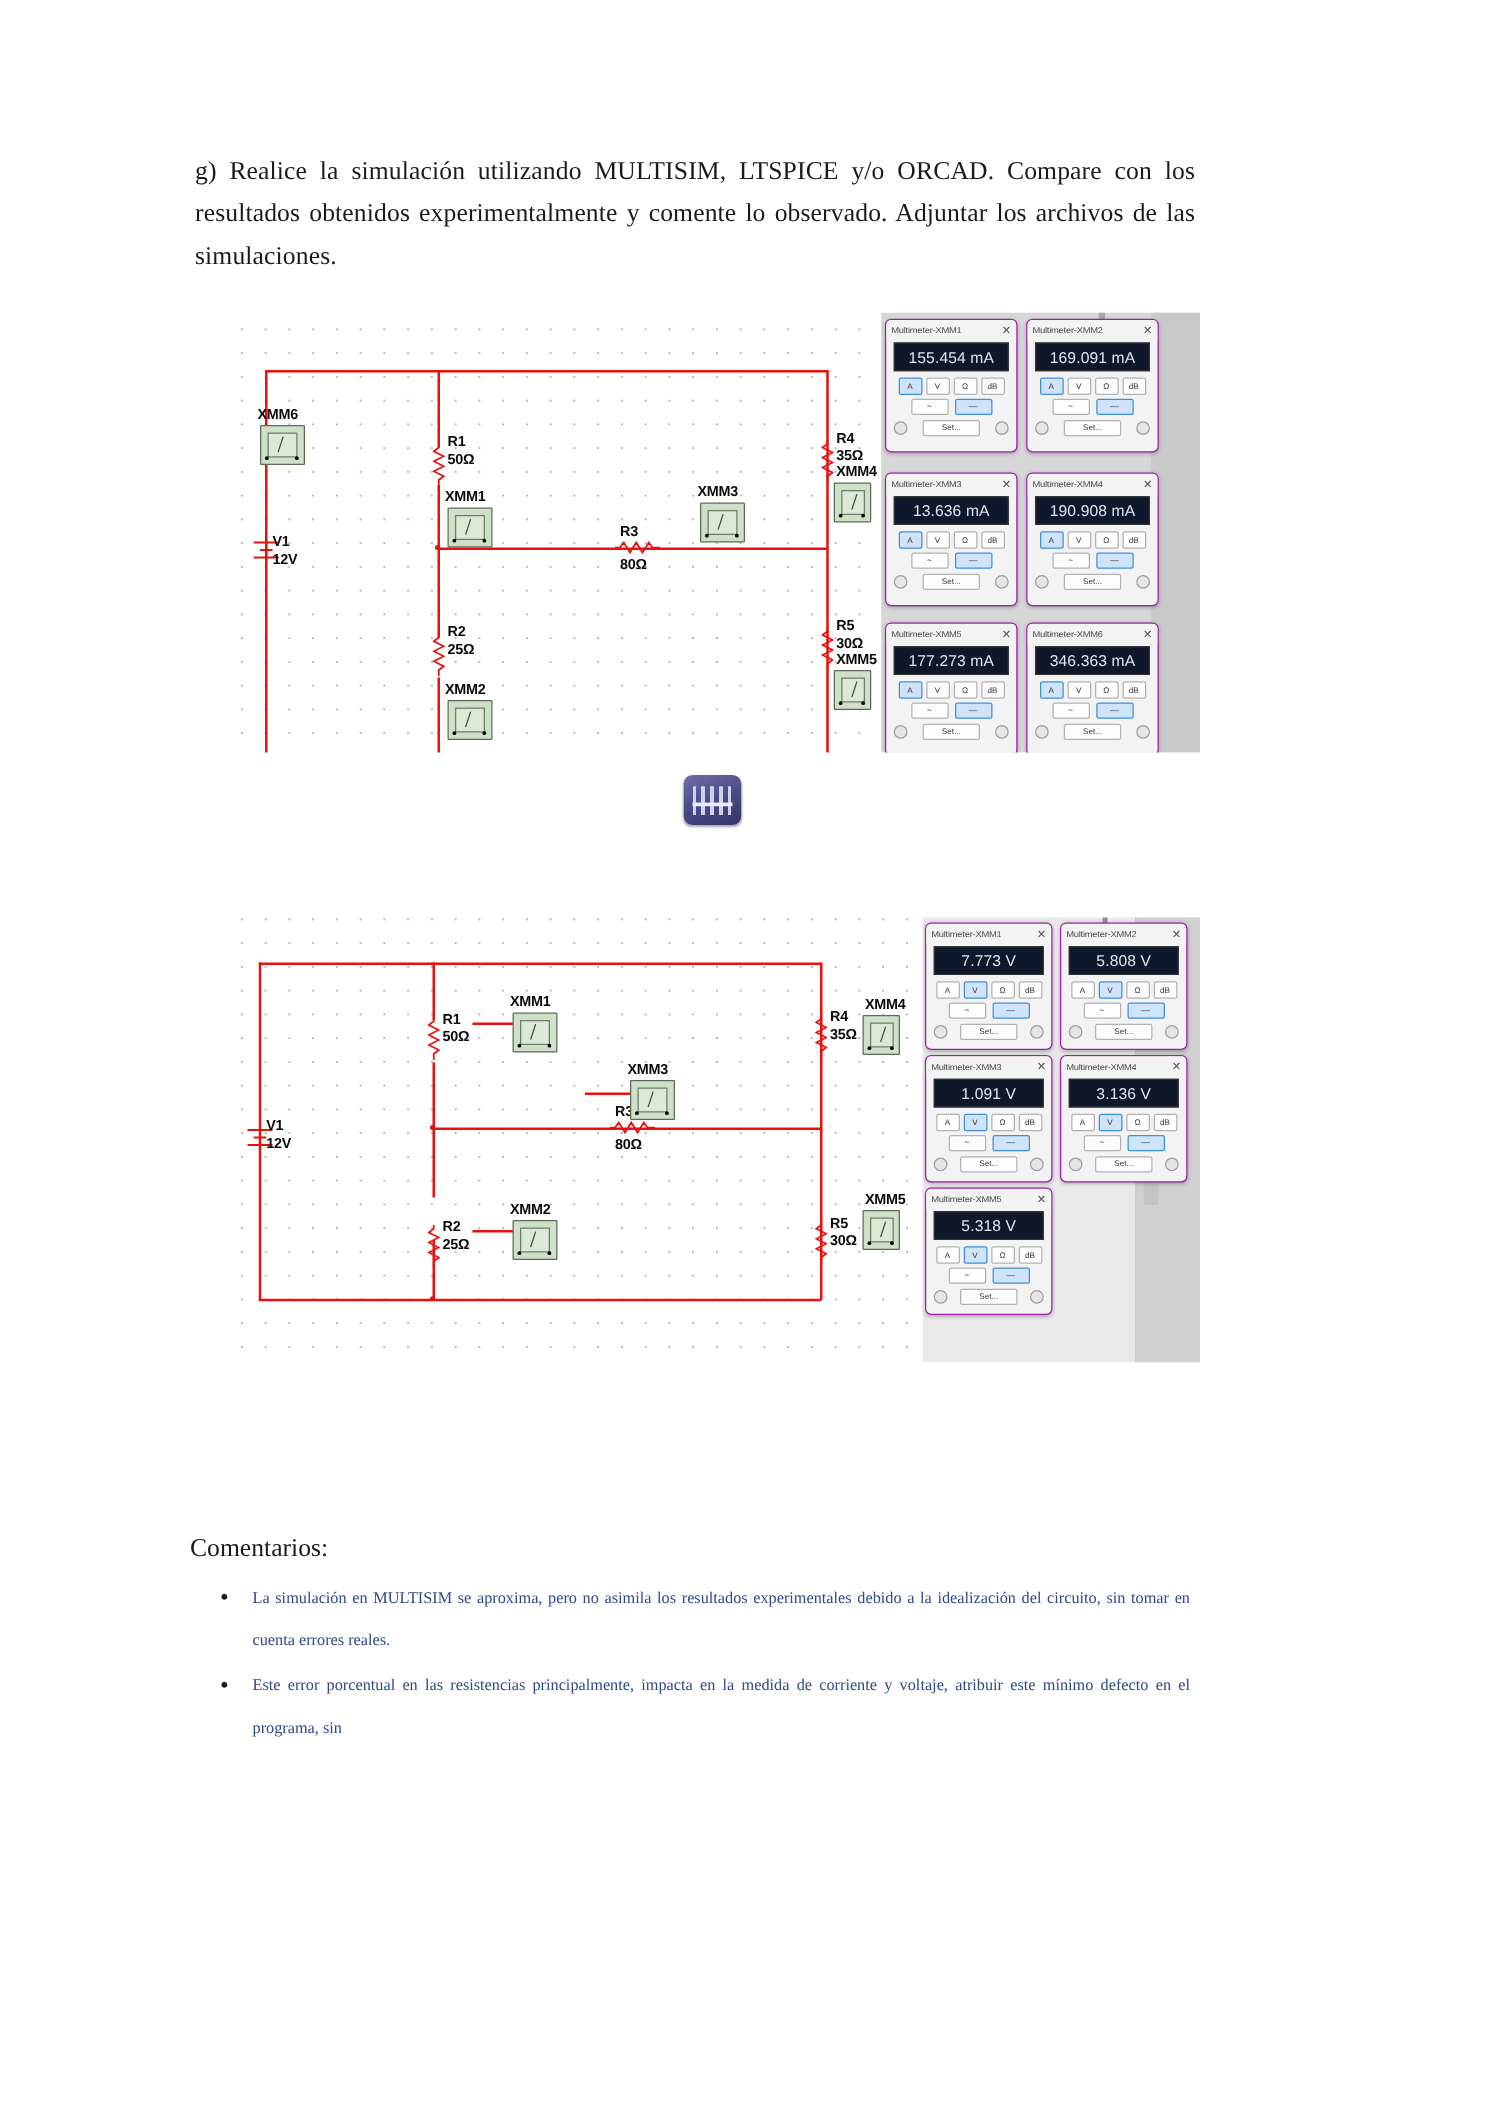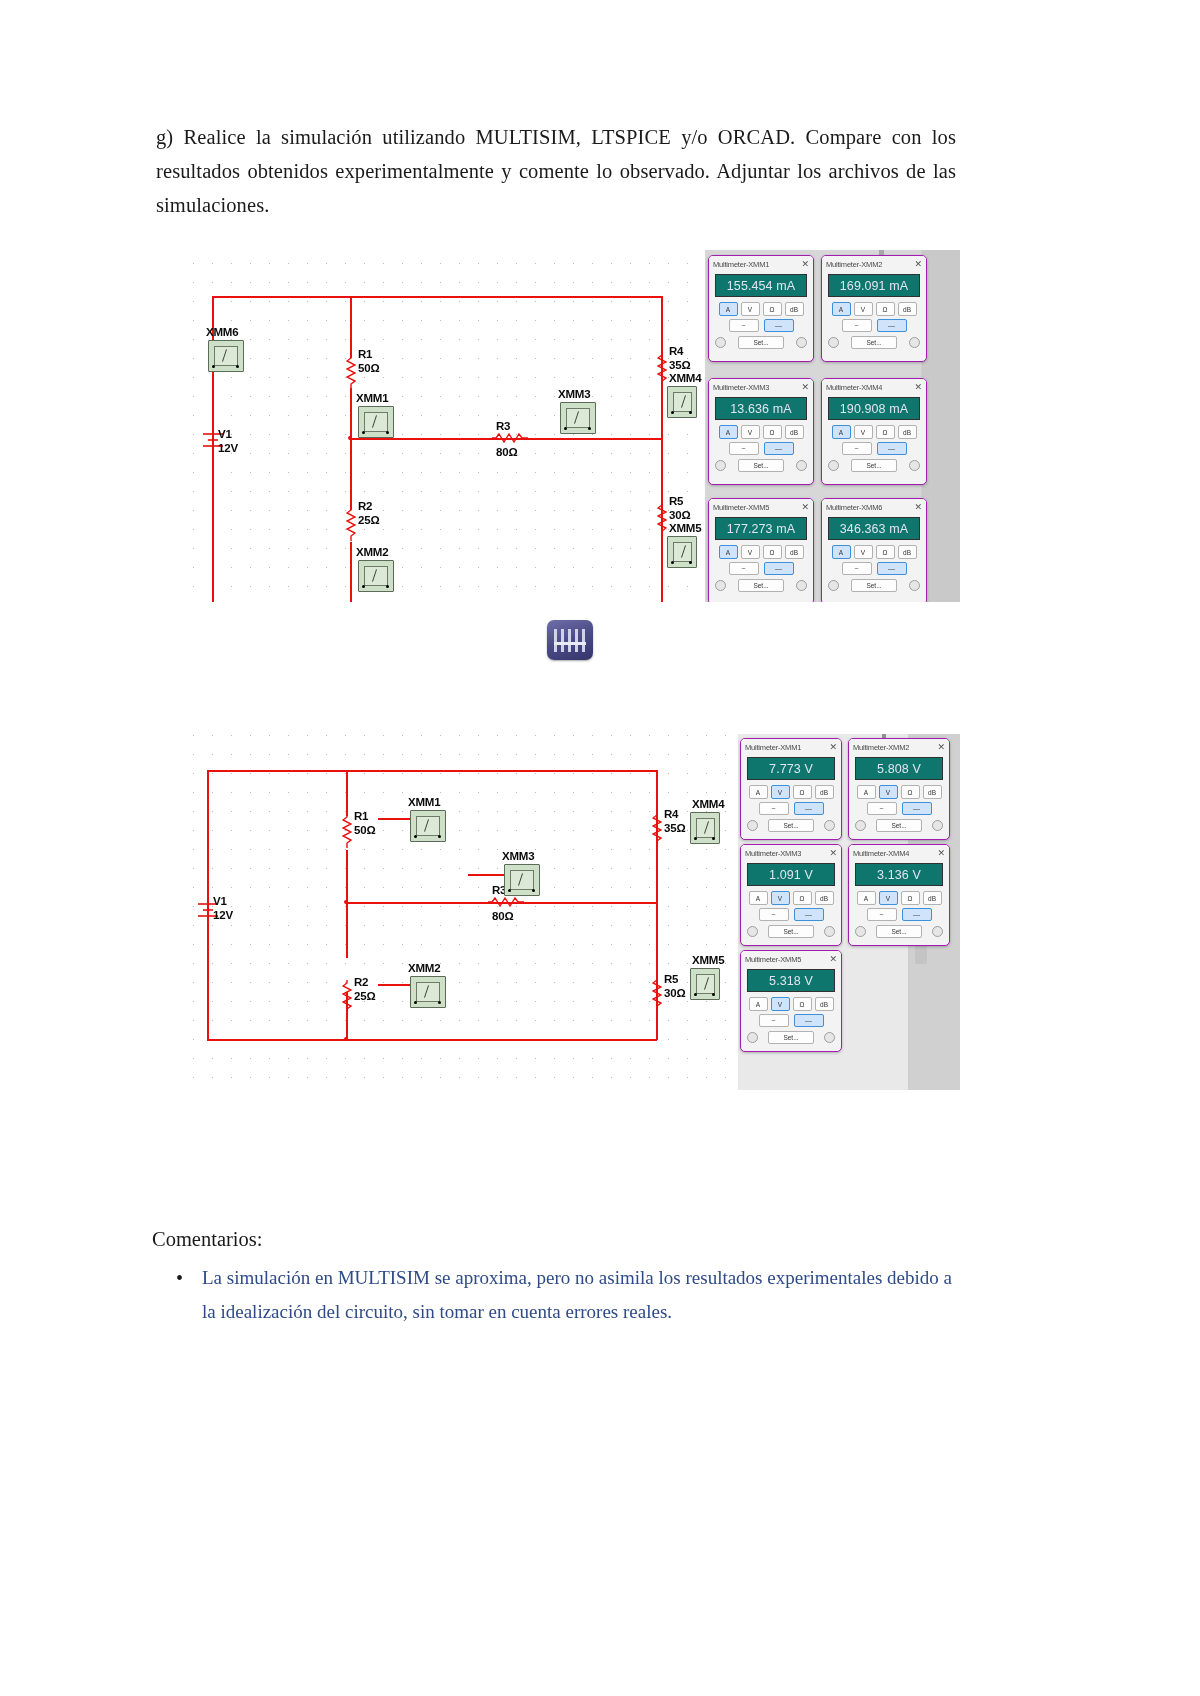--- a/index.html
+++ b/index.html
@@ -176,21 +176,21 @@
     overflow: hidden;
   }
   .mmwin .tbar .x {
     font-size: 9px;
     color: #555;
     line-height: 1;
   }
   .mmwin .lcd {
     margin: 1px 6px 4px 6px;
     height: 21px;
-    background: #0f766e;
+    background: #0f172a;
     border: 1px solid #303030;
     display: flex;
     align-items: center;
     justify-content: center;
   }
   .mmwin .lcd span {
     color: #dfe6f2;
     font-size: 12.5px;
     letter-spacing: 0.1px;
   }
@@ -278,21 +278,21 @@
     margin: 0 0 10px 0;
   }
   ul.bullets {
     margin: 0;
     padding-left: 50px;
     list-style: none;
   }
   ul.bullets li {
     position: relative;
     color: #2e4a87;
-    font-size: 19px;
+    font-size: 13px;
     line-height: 34px;
     text-align: justify;
     margin-bottom: 2px;
   }
   ul.bullets li::before {
     content: "\2022";
     position: absolute;
     left: -26px;
     top: 0;
     color: #1a1a1a;
@@ -817,16 +817,17 @@
         </div>
       </div>
     </div>
 
   </div>
 
   <div style="position:absolute; left:152px; top:1228px; width:800px;">
     <div class="comments-title">Comentarios:</div>
     <ul class="bullets">
       <li>La simulación en MULTISIM se aproxima, pero no asimila los resultados experimentales debido a la idealización del circuito, sin tomar en cuenta errores reales.</li>
+      <li>Este error porcentual en las resistencias principalmente, impacta en la medida de corriente y voltaje, atribuir este mínimo defecto en el programa, sin</li>
     </ul>
   </div>
 
 </div>
 
 </body></html>

